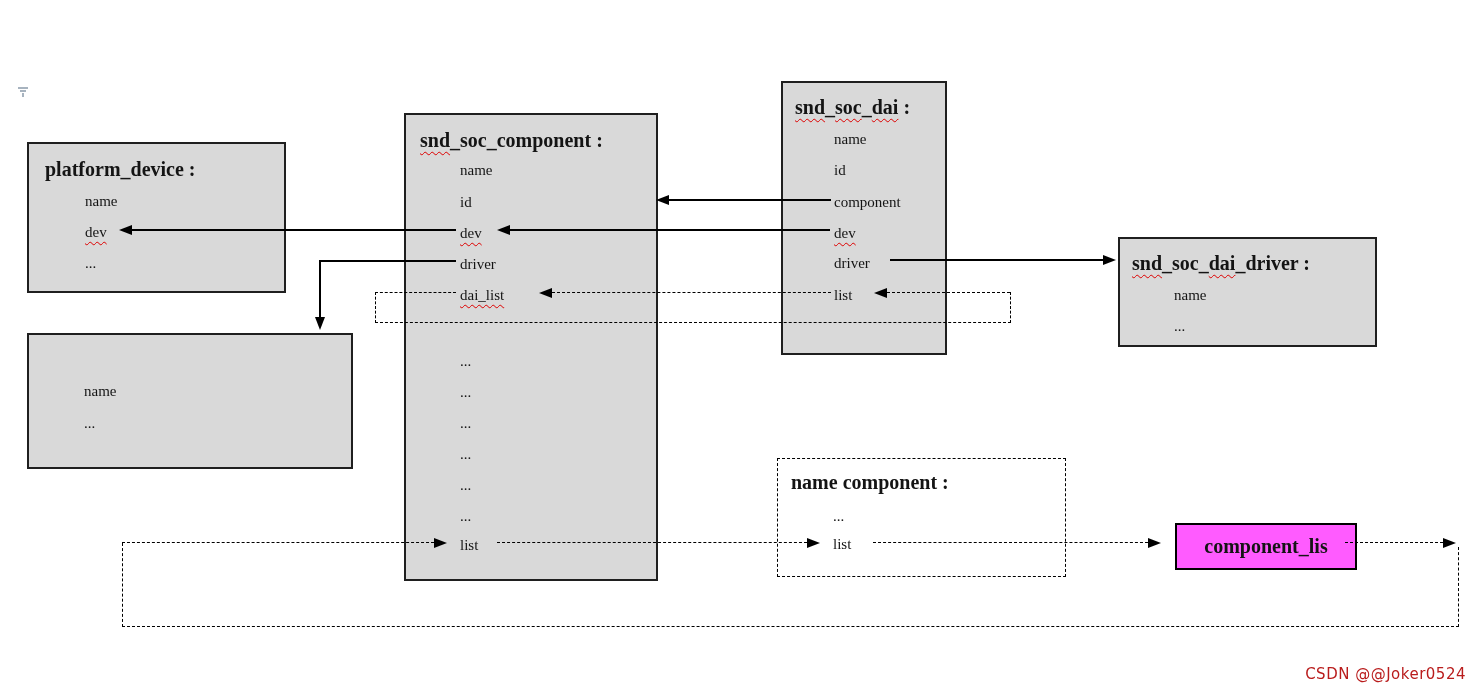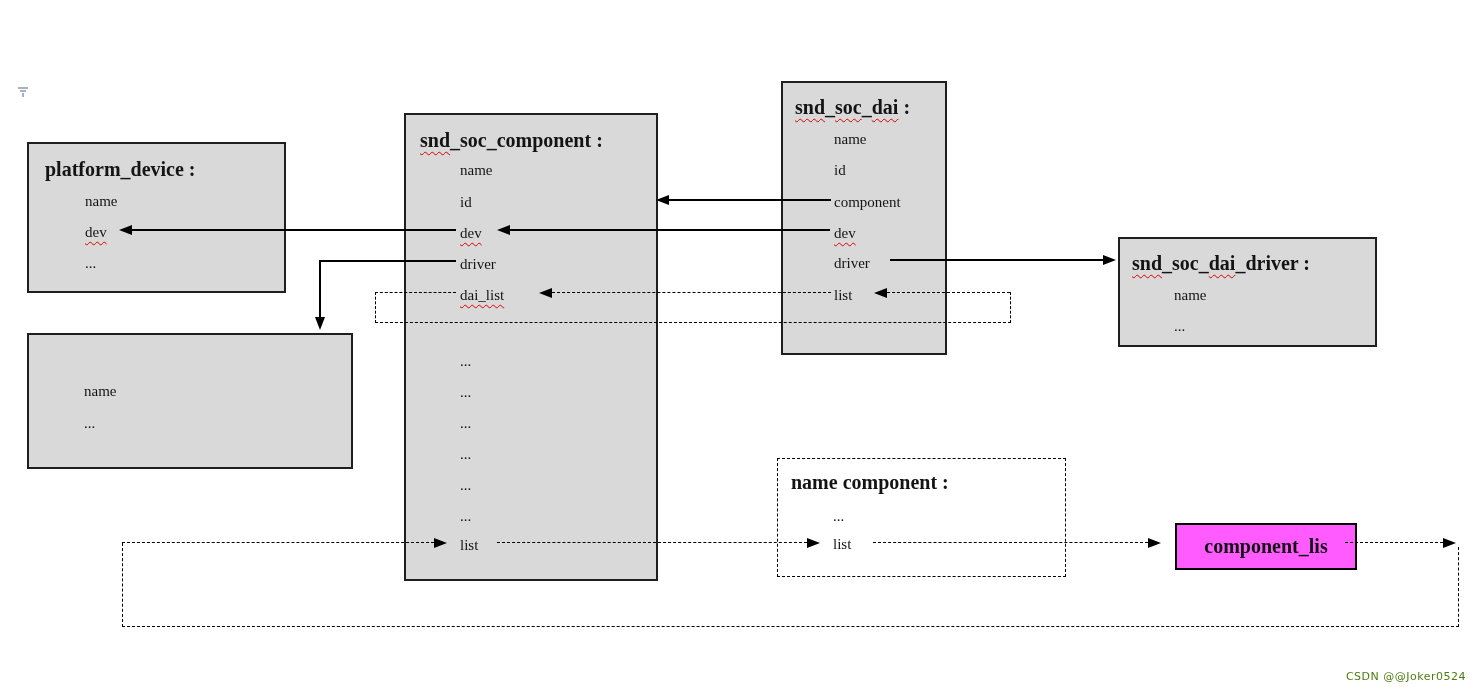--- a/index.html
+++ b/index.html
@@ -19,21 +19,21 @@
   .hd{position:absolute;height:0;border-top:1.5px dashed #000;}
   .vd{position:absolute;width:0;border-left:1.5px dashed #000;}
   
   .ar{position:absolute;width:0;height:0;}
   .ar.left {border-top:5px solid transparent;border-bottom:5px solid transparent;border-right:13px solid #000;}
   .ar.right{border-top:5px solid transparent;border-bottom:5px solid transparent;border-left:13px solid #000;}
   .ar.down {border-left:5px solid transparent;border-right:5px solid transparent;border-top:13px solid #000;}
   .pink{position:absolute;background:#ff5bff;border:2px solid #000;box-sizing:border-box;
         display:flex;align-items:center;justify-content:center;font-weight:bold;font-size:20px;}
   .watermark{position:absolute;right:12px;bottom:6px;font-family:"DejaVu Sans",sans-serif;
-             font-size:11px;color:#4d7c0f;letter-spacing:.5px;margin-left:12px;}
+             font-size:15px;color:#b91c1c;letter-spacing:.5px;margin-left:12px;}
   .funnel{position:absolute;left:17px;top:87px;}
 </style>
 </head>
 <body>
 
 <div class="canvas">
 
   <svg class="funnel" width="12" height="10" viewBox="0 0 12 10">
     <rect x="1" y="0" width="10" height="2" fill="#a7b3bf"></rect>
     <rect x="3" y="3" width="6" height="2" fill="#a7b3bf"></rect>

